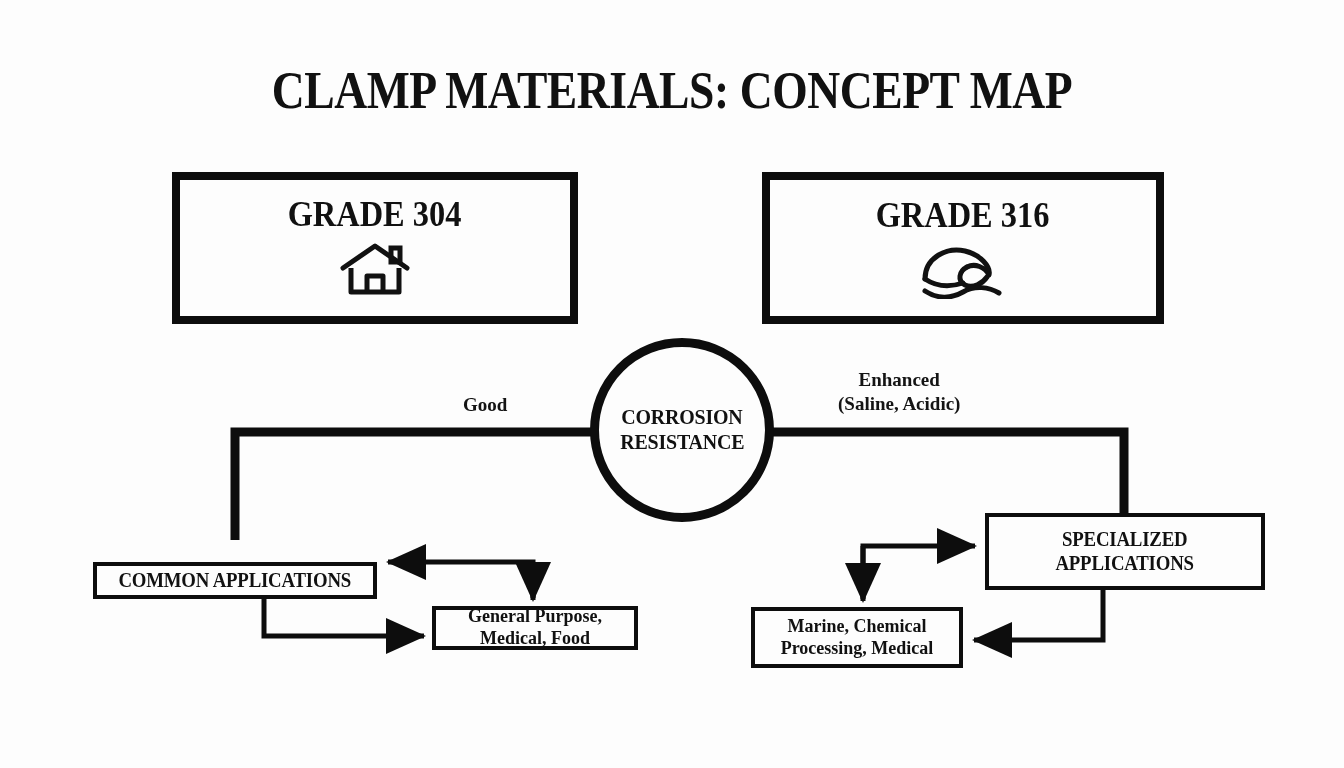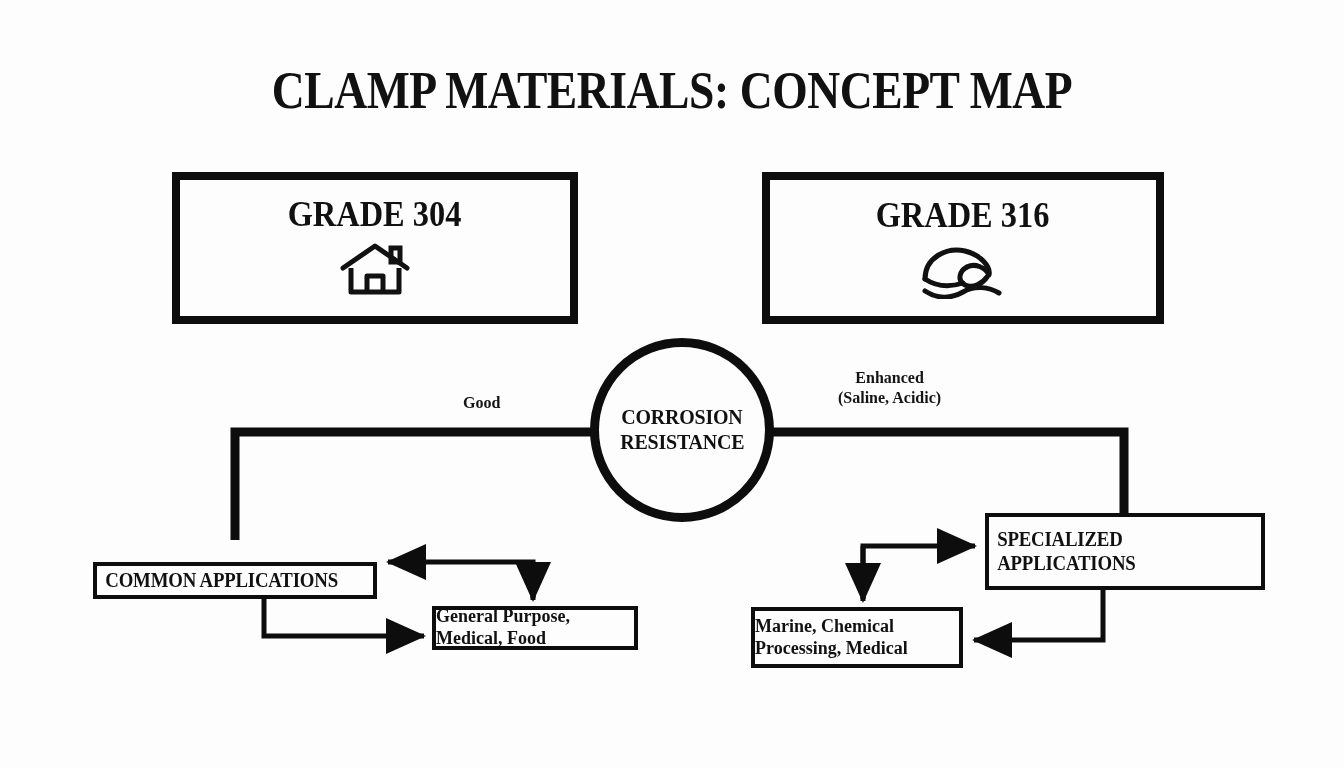--- a/index.html
+++ b/index.html
@@ -87,21 +87,21 @@
     line-height: 1.18;
     letter-spacing: -0.2px;
     transform: scaleX(0.95);
     color: #111111;
     white-space: nowrap;
   }
 
   
   .edge-label {
     position: absolute;
-    font-size: 16px;
+    font-size: 19px;
     font-weight: 700;
     line-height: 1.25;
     color: #141414;
     white-space: nowrap;
     z-index: 6;
   }
   #label-good { left: 463px; top: 393px; }
   #label-enhanced {
     left: 838px;
     top: 368px;
@@ -109,20 +109,21 @@
   }
 
   
   .node-box {
     position: absolute;
     border: 4px solid #0d0d0d;
     background: #fdfdfd;
     box-sizing: border-box;
     display: flex;
     flex-direction: column;
+    align-items: center;
     justify-content: center;
     z-index: 4;
   }
   #common-applications-box { left: 93px; top: 562px; width: 284px; height: 37px; }
   #specialized-applications-box { left: 985px; top: 513px; width: 280px; height: 77px; }
   #general-purpose-box { left: 432px; top: 606px; width: 206px; height: 44px; }
   #marine-chemical-box { left: 751px; top: 607px; width: 212px; height: 61px; }
 
   .node-caps {
     font-size: 20px;

